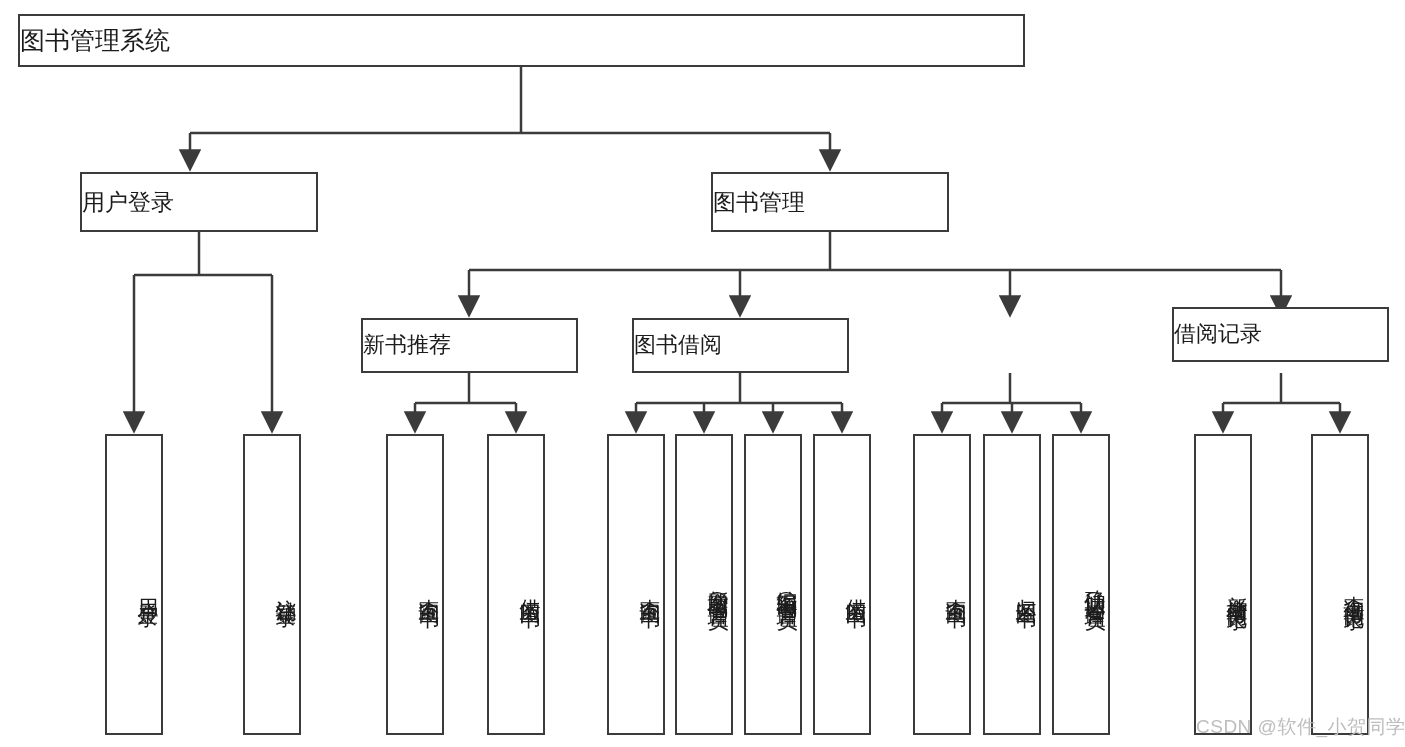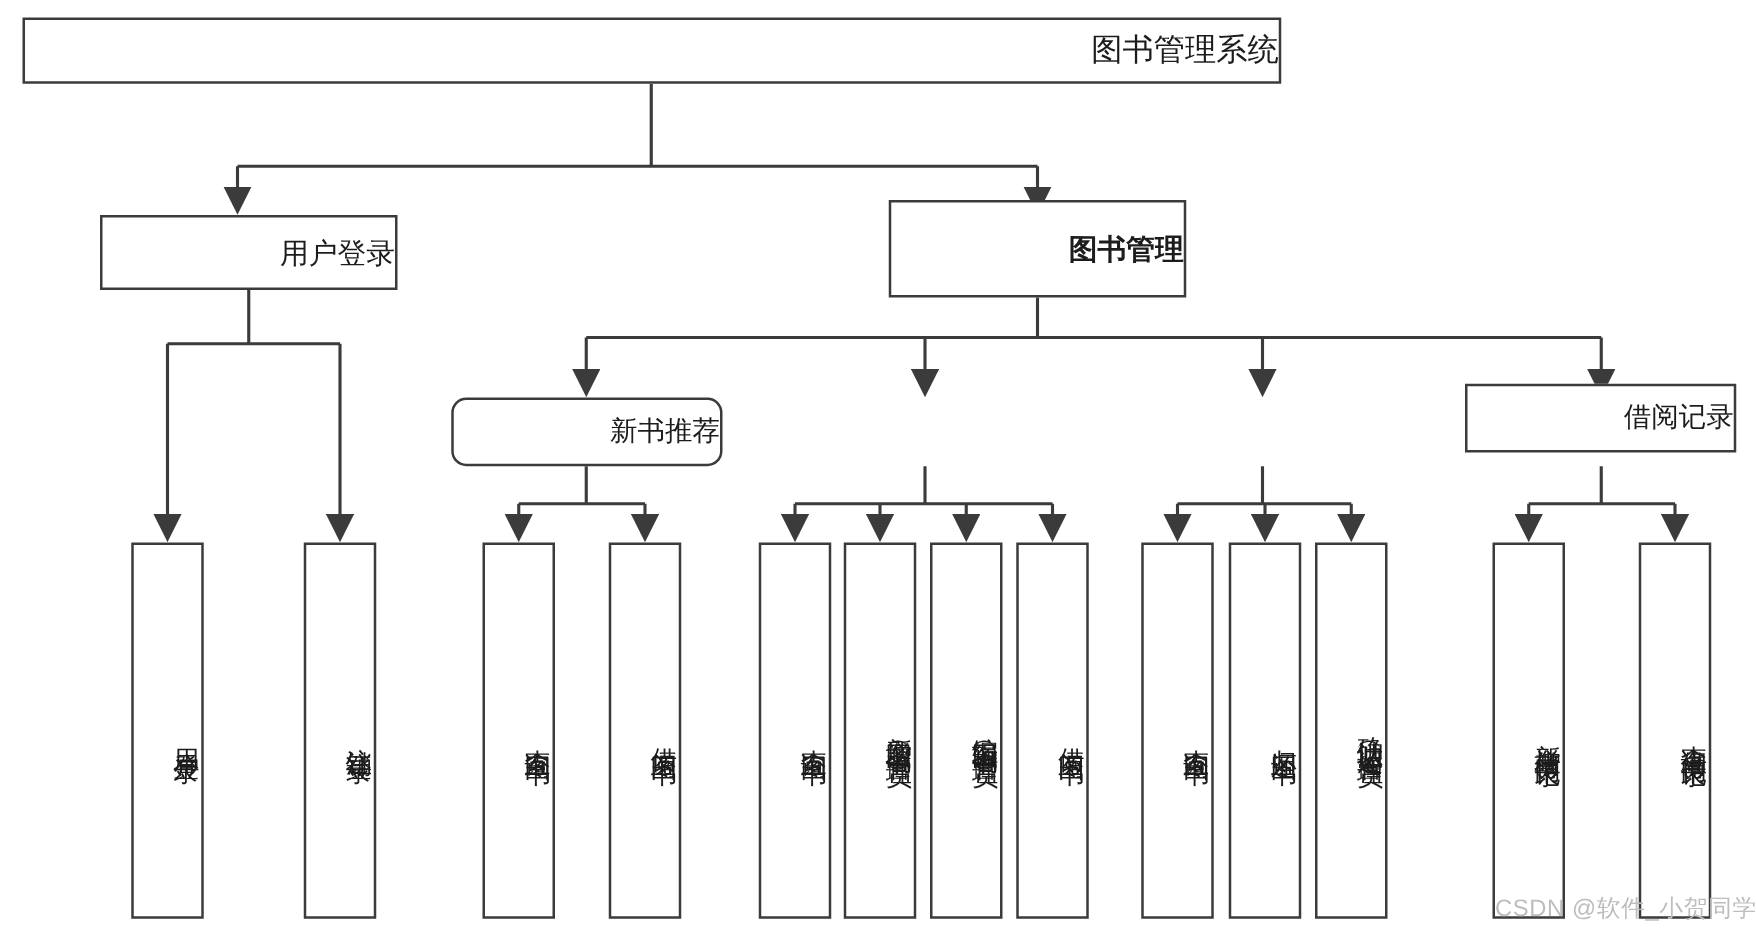--- a/index.html
+++ b/index.html
@@ -25,21 +25,21 @@
     height: 747px;
     pointer-events: none;
   }
   .node {
     position: absolute;
     box-sizing: border-box;
     background: #ffffff;
     border: 2.5px solid #3b3b3b;
     display: flex;
     align-items: center;
-    justify-content: flex-end;
+    justify-content: flex-start;
     color: #1c1c1c;
     line-height: 1.22;
   }
   .node.root {
     font-size: 25px;
   }
   .node.level1 {
     font-size: 23px;
   }
   .node.level2 {
@@ -127,26 +127,29 @@
     </g>
   </svg>
 
   <div class="node root" style="left:18px; top:14px; width:1007px; height:53px;">
     <span>图书管理系统</span>
   </div>
 
   <div class="node level1" style="left:80px; top:172px; width:238px; height:60px;">
     <span>用户登录</span>
   </div>
-  <div class="node level1" style="left:711px; top:160px; width:238px; height:78px;font-weight:bold;">
+  <div class="node level1" style="left:711px; top:172px; width:238px; height:60px;">
     <span>图书管理</span>
   </div>
 
-  <div class="node level2" style="left:361px; top:318px; width:217px; height:55px;border-radius:12px;">
+  <div class="node level2" style="left:361px; top:318px; width:217px; height:55px;">
     <span>新书推荐</span>
+  </div>
+  <div class="node level2" style="left:632px; top:318px; width:217px; height:55px;">
+    <span>图书借阅</span>
   </div>
   <div class="node level2" style="left:1172px; top:307px; width:217px; height:55px;">
     <span>借阅记录</span>
   </div>
 
   <div class="node leaf" style="left:105px; top:434px; width:58px; height:301px;">
     <span>用户登录</span>
   </div>
   <div class="node leaf" style="left:243px; top:434px; width:58px; height:301px;">
     <span>注销登录</span>

